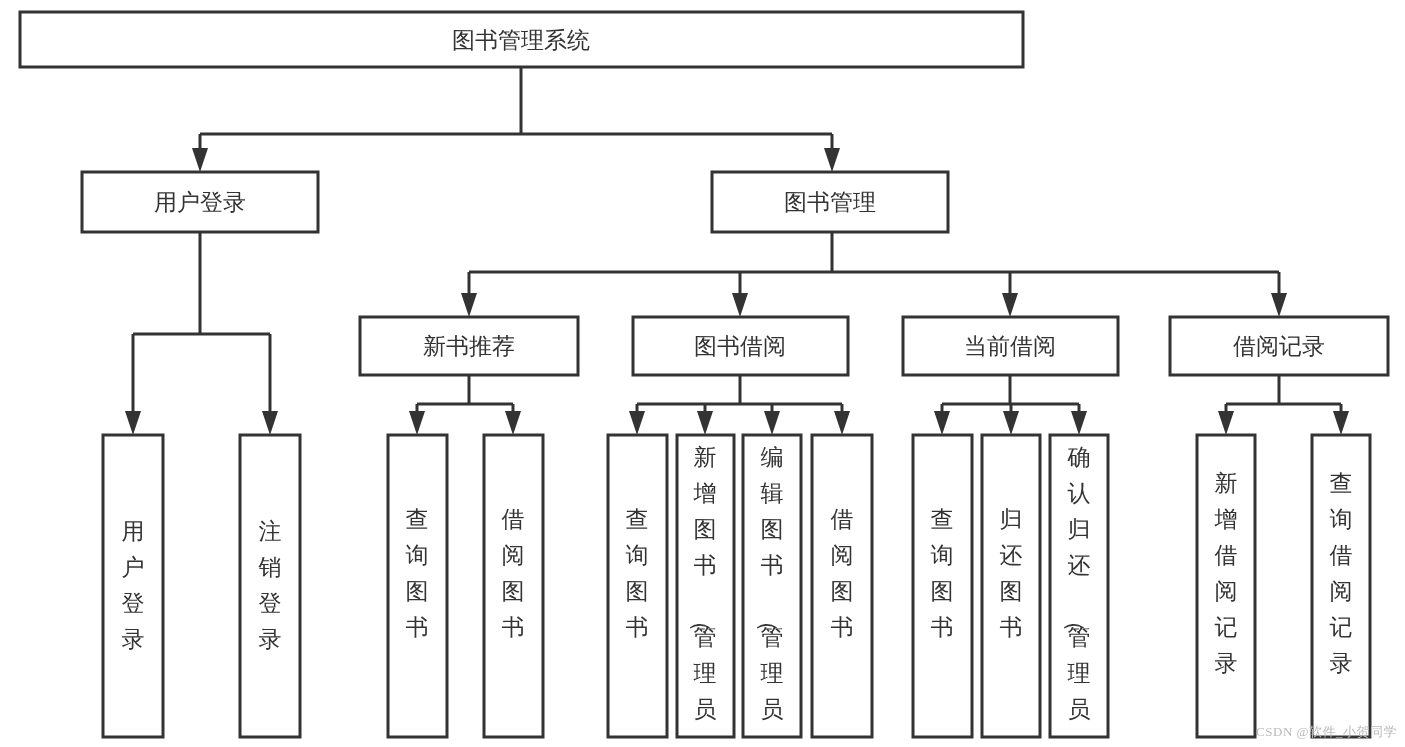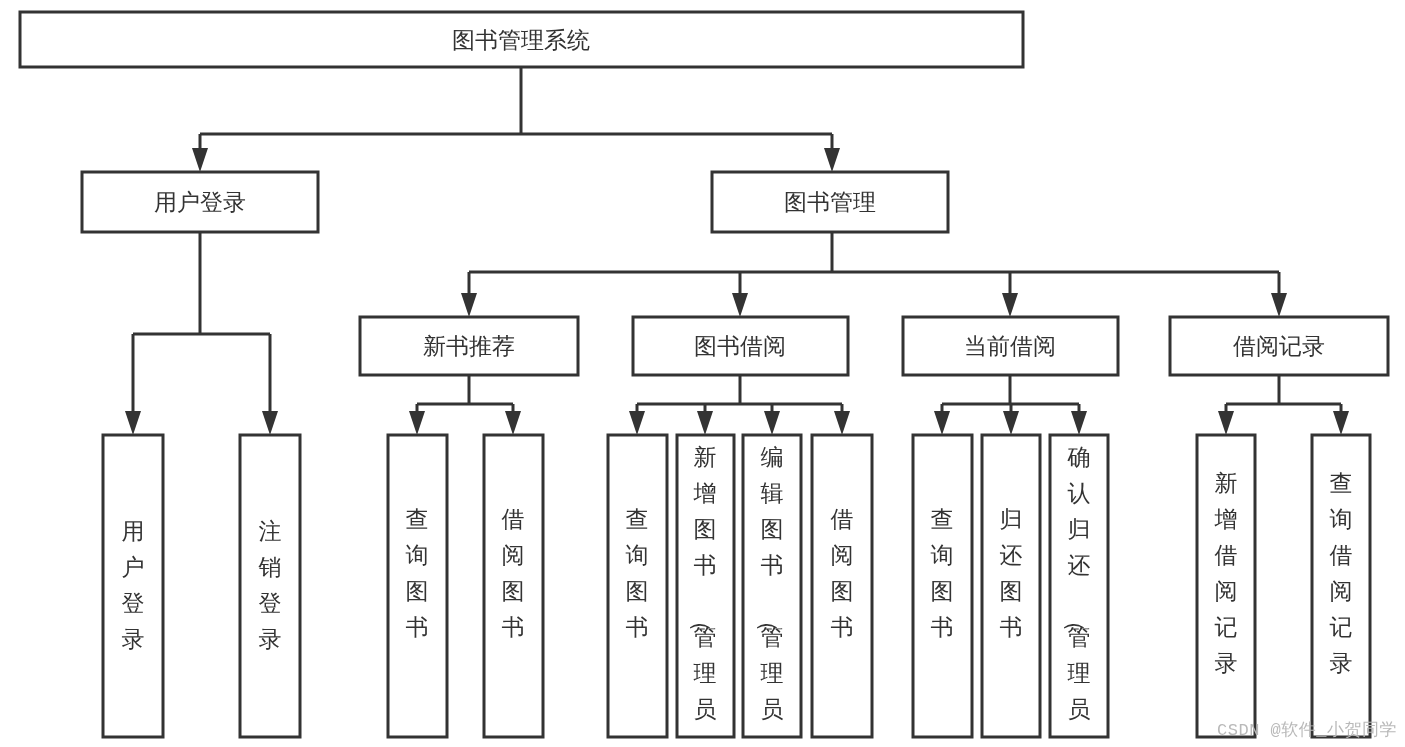--- a/index.html
+++ b/index.html
@@ -47,22 +47,22 @@
     fill: #333333;
     font-family: "DejaVu Sans", "Liberation Sans", sans-serif;
     font-size: 23px;
     text-anchor: middle;
   }
   .watermark {
     position: absolute;
     right: 8px;
     bottom: 6px;
     color: #b9b9b9;
-    font-size: 17px;
-    font-family: Liberation Mono, monospace;
+    font-size: 13px;
+    font-family: Liberation Serif, serif;
     white-space: nowrap;
     letter-spacing: 0.5px;
     user-select: none;
   }
 </style>
 </head>
 <body>
 
 <svg id="diagram" viewBox="0 0 1405 747">
   <defs>

